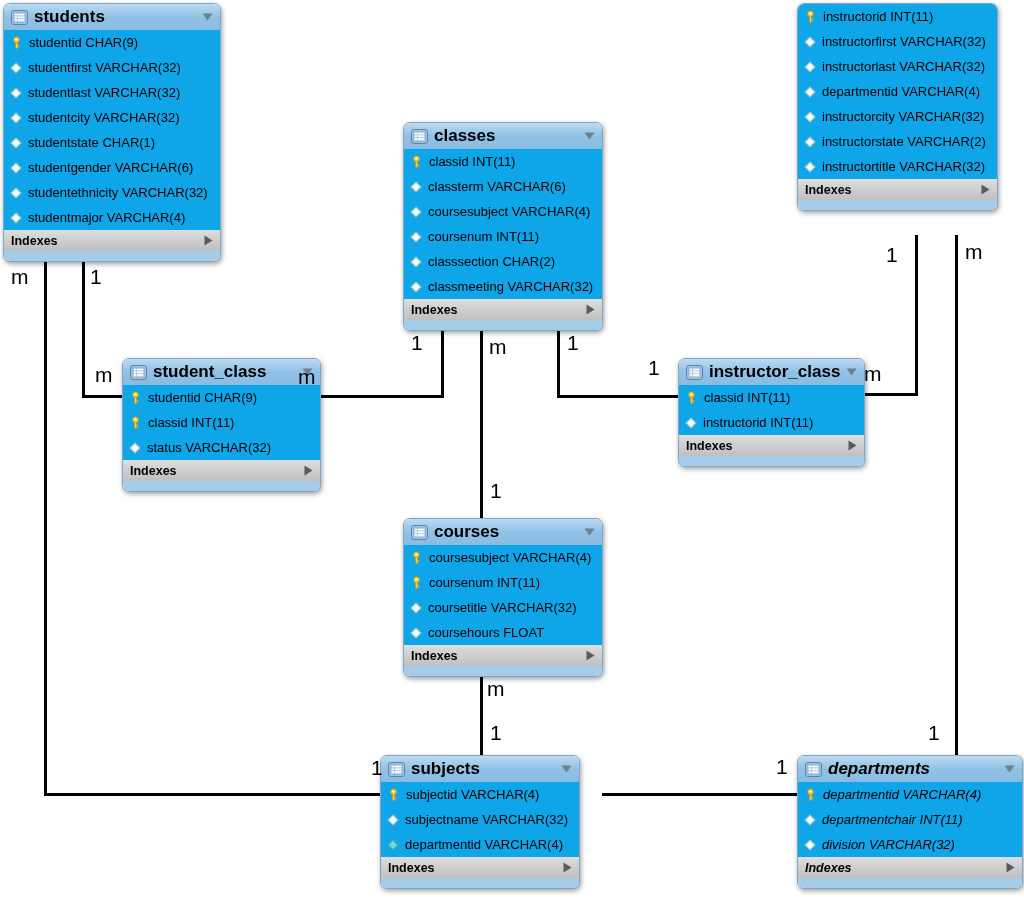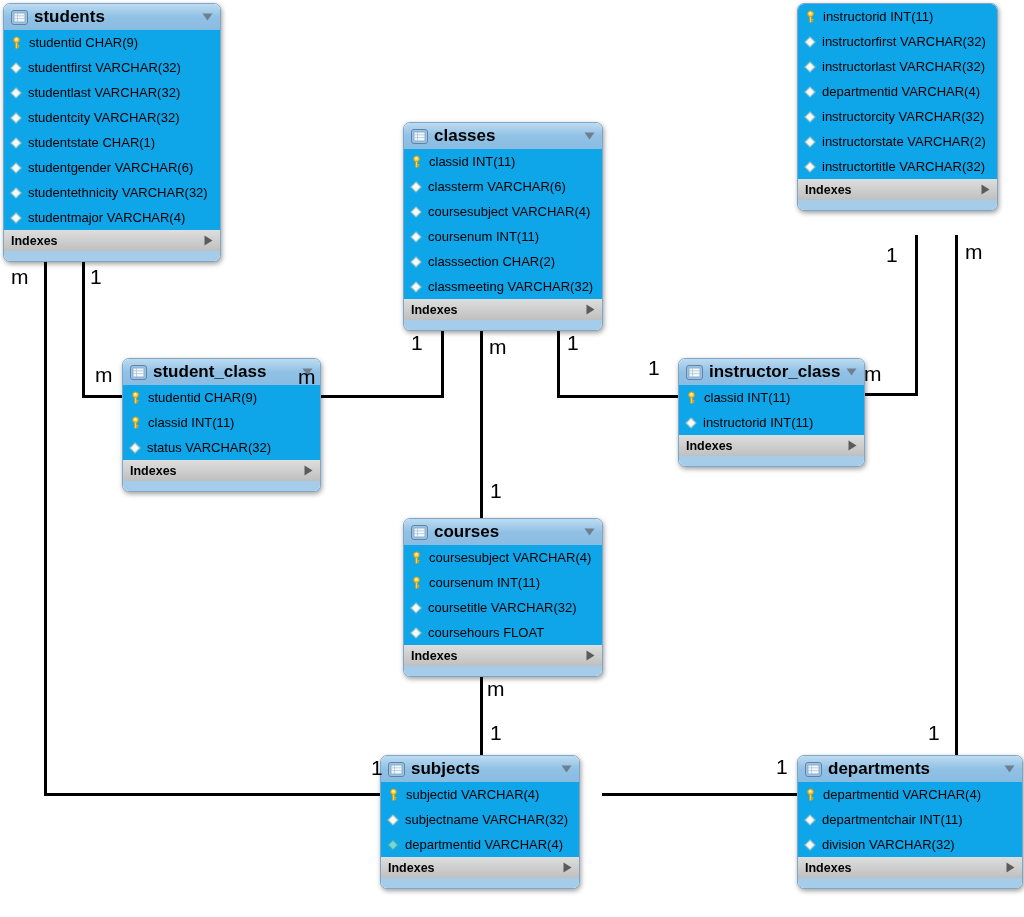--- a/index.html
+++ b/index.html
@@ -559,21 +559,21 @@
       <div class="tbl-footer">
         <span>Indexes</span>
         <span class="footer-arrow">
           <svg width="9" height="11" viewBox="0 0 9 11">
             <polygon points="0.5,0.5 8.5,5.5 0.5,10.5" fill="#5b5b5b"></polygon>
           </svg>
         </span>
       </div>
       <div class="tbl-strip"></div>
     </div>
-    <div class="erd-table" style="left: 797px; top: 755px; width: 226px;">
+    <div class="erd-table" style="left: 797px; top: 755px; width: 226px; font-style: italic;">
       <div class="tbl-header">
         <span class="hdr-icon">
           <svg width="17" height="15" viewBox="0 0 17 15">
             <rect x="0.5" y="0.5" width="16" height="14" rx="2.5" fill="#9fc3e2" stroke="#5d83a8"></rect>
             <rect x="3" y="3" width="11" height="9" fill="#f4f9fd" stroke="#7ea3c4" stroke-width="0.8"></rect>
             <line x1="3" y1="5.8" x2="14" y2="5.8" stroke="#a9c4dc" stroke-width="0.8"></line>
             <line x1="3" y1="8.6" x2="14" y2="8.6" stroke="#a9c4dc" stroke-width="0.8"></line>
             <line x1="6.5" y1="3" x2="6.5" y2="12" stroke="#a9c4dc" stroke-width="0.8"></line>
           </svg>
         </span>

